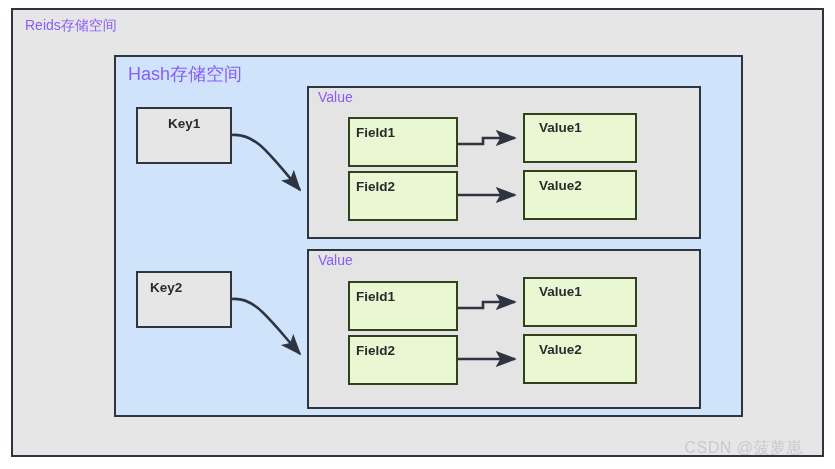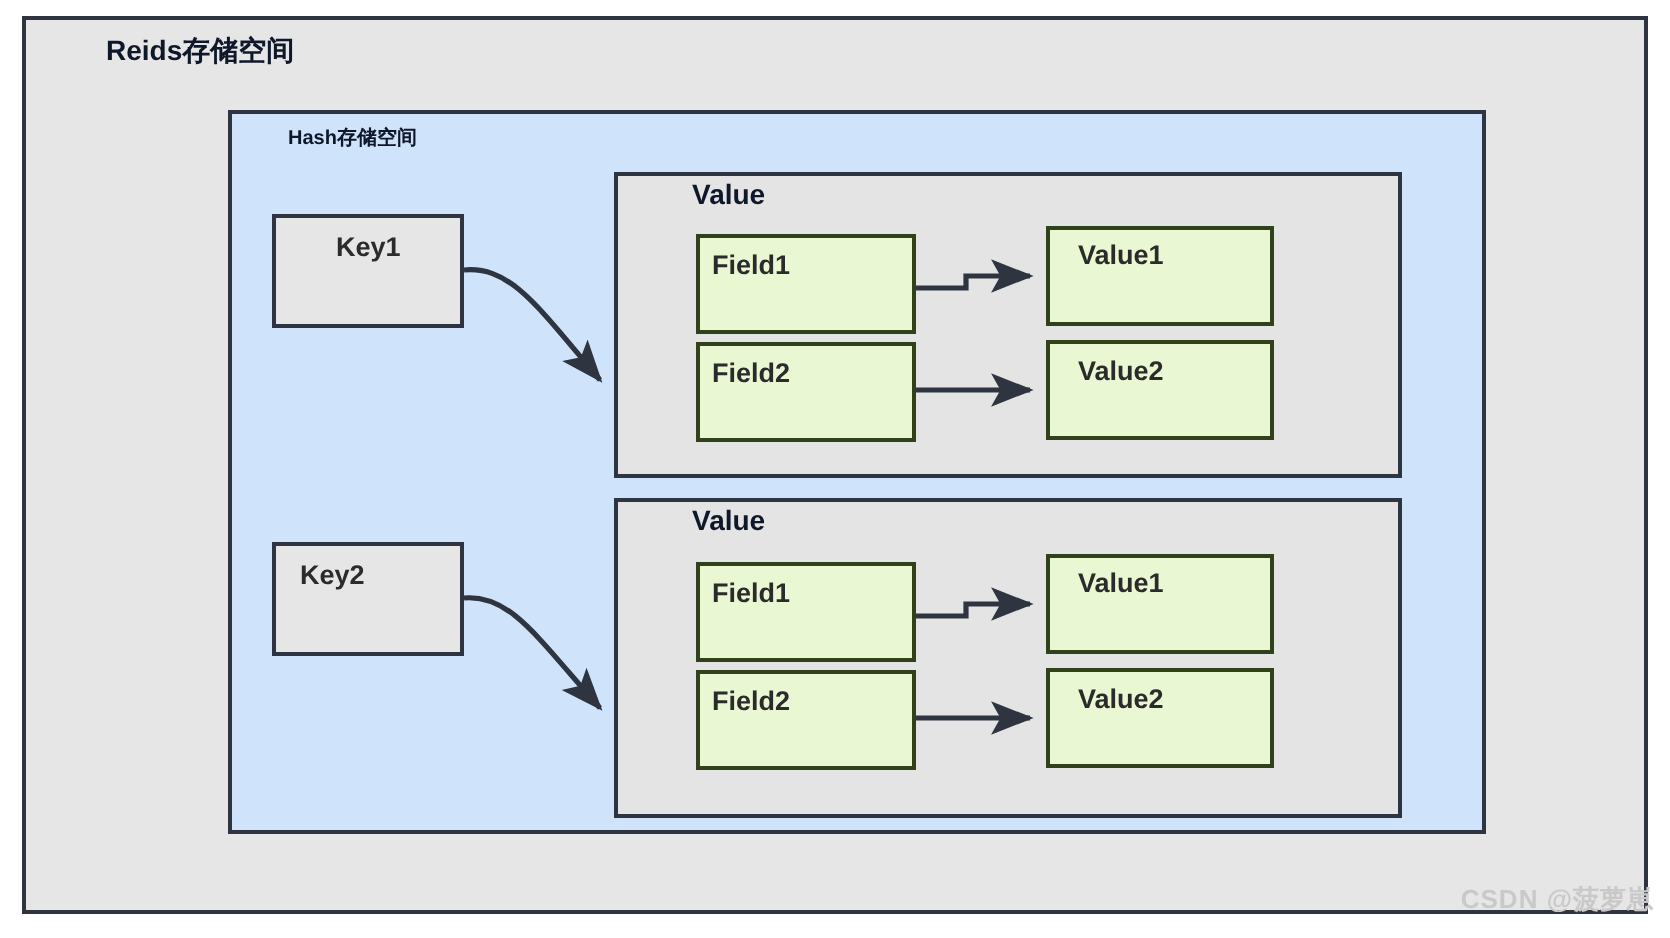--- a/index.html
+++ b/index.html
@@ -78,35 +78,34 @@
   .val-2a   { left: 523px; top: 170px; width: 114px; height: 50px; }
 
   .field-1b { left: 348px; top: 281px; width: 110px; height: 50px; }
   .field-2b { left: 348px; top: 335px; width: 110px; height: 50px; }
   .val-1b   { left: 523px; top: 277px; width: 114px; height: 50px; }
   .val-2b   { left: 523px; top: 334px; width: 114px; height: 50px; }
 
   
   .label {
     position: absolute;
-    font-weight: bold;
-    color: #0f172a;
+    font-weight: normal;
+    color: #8b5cf6;
     white-space: nowrap;
     line-height: 1;
-    margin-left: 28px;
   }
   .title-redis {
     left: 25px;
     top: 18px;
     font-size: 14px;
   }
   .title-hash {
-    left: 116px;
+    left: 128px;
     top: 65px;
-    font-size: 10px;
+    font-size: 18px;
   }
   .title-value-1 { left: 318px; top: 90px; font-size: 14px; }
   .title-value-2 { left: 318px; top: 253px; font-size: 14px; }
 
   .inner-label {
     position: absolute;
     font-weight: bold;
     font-size: 13.5px;
     color: #2b2b2b;
     white-space: nowrap;
@@ -130,25 +129,25 @@
     left: 0;
     top: 0;
     width: 835px;
     height: 469px;
     pointer-events: none;
   }
 
   
   .watermark {
     position: absolute;
-    right: 8px;
+    right: 32px;
     bottom: 10px;
-    font-size: 13px;
+    font-size: 16px;
     color: #c9c9c9;
-    font-weight: bold;
+    font-weight: normal;
     letter-spacing: 0.5px;
     white-space: nowrap;
   }
 </style>
 </head>
 <body>
 
 <div id="canvas">
 
   <div class="box outer-redis"></div>

